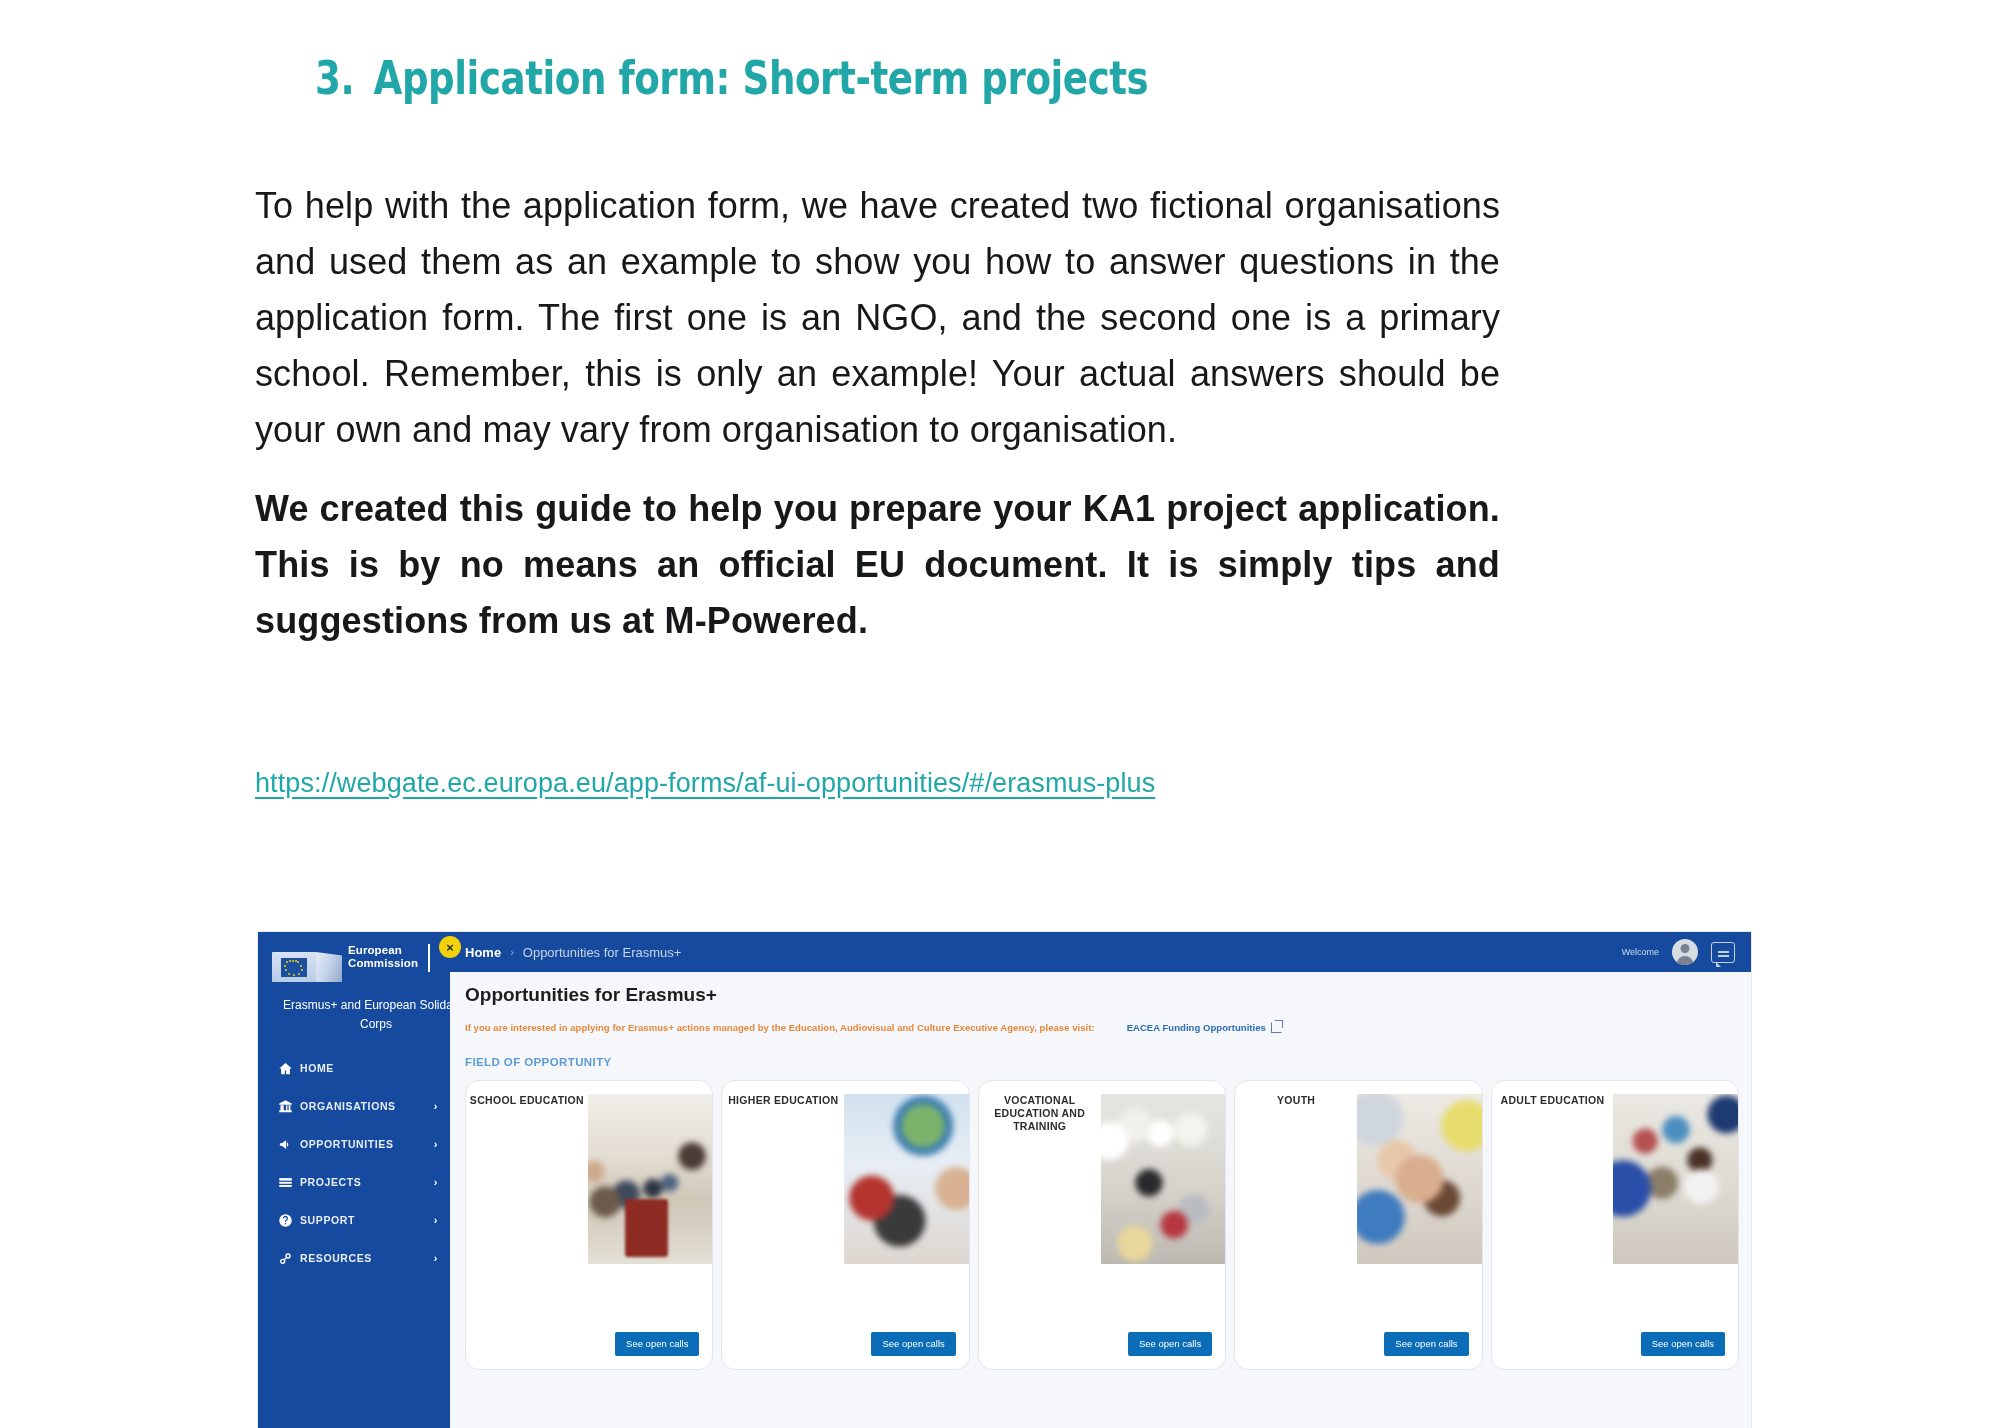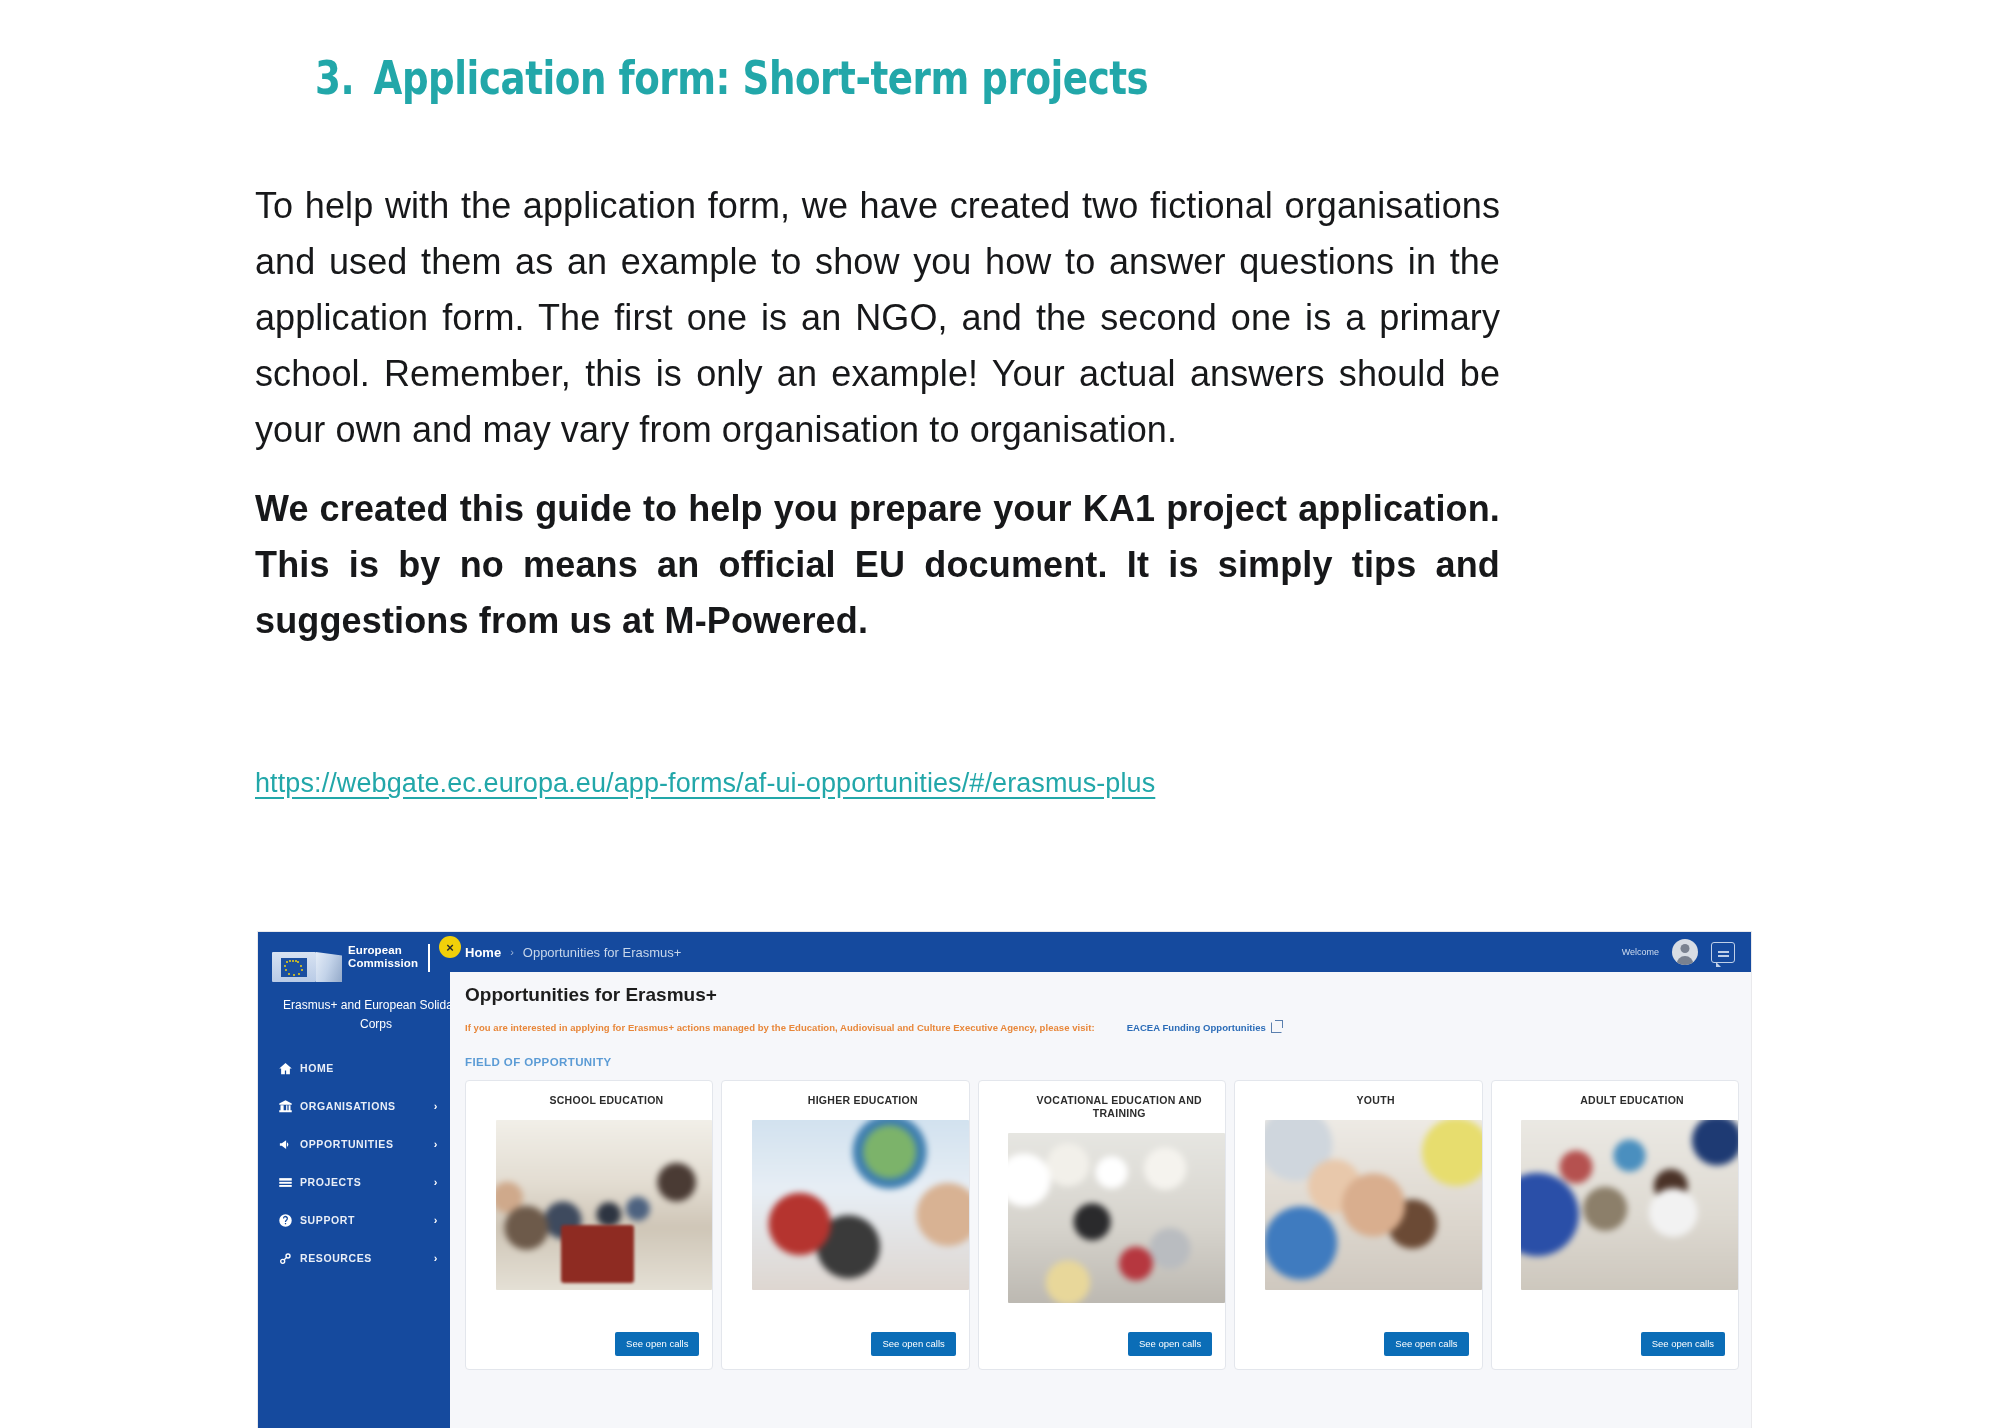--- a/index.html
+++ b/index.html
@@ -315,25 +315,25 @@
     position: absolute;
     left: 15px; top: 108px;
     right: 12px;
     display: flex;
     gap: 8px;
   }
   .ec-card {
     flex: 1 1 0;
     background: #ffffff;
     border: 1px solid #e3e6ec;
-    border-radius: 4px;
+    border-radius: 14px;
     height: 288px;
     position: relative;
-    display:flex; flex-direction: column;
-    align-items:flex-end;
+    display:flex; flex-direction: row;
+    align-items:flex-start;
   }
   .ec-card-title {
     margin-top: 13px;
     width: 86%;
     text-align: center;
     font-size: 10.5px;
     font-weight: 700;
     color: #2c2c2c;
     line-height: 13px;
     letter-spacing: 0.3px;

